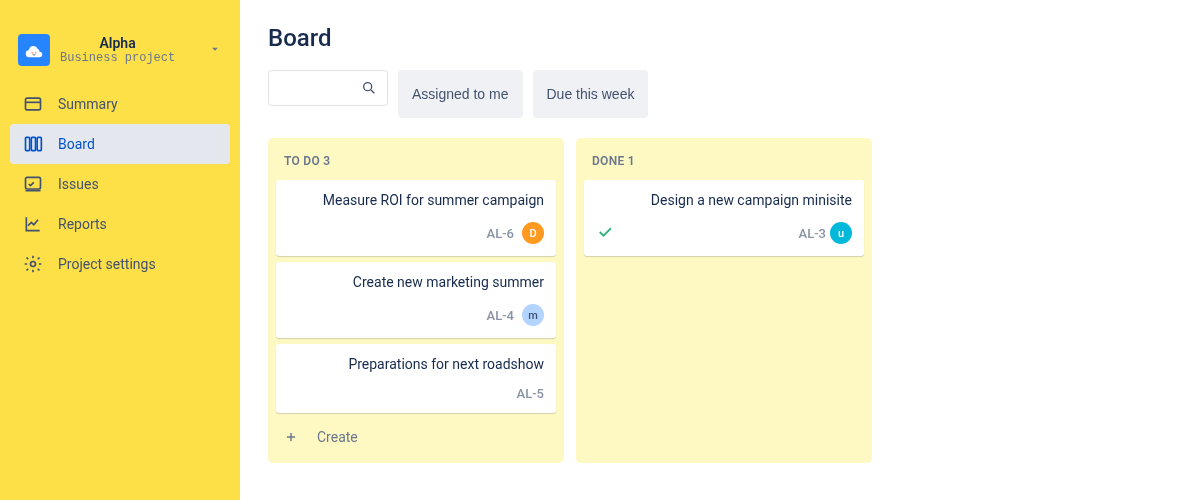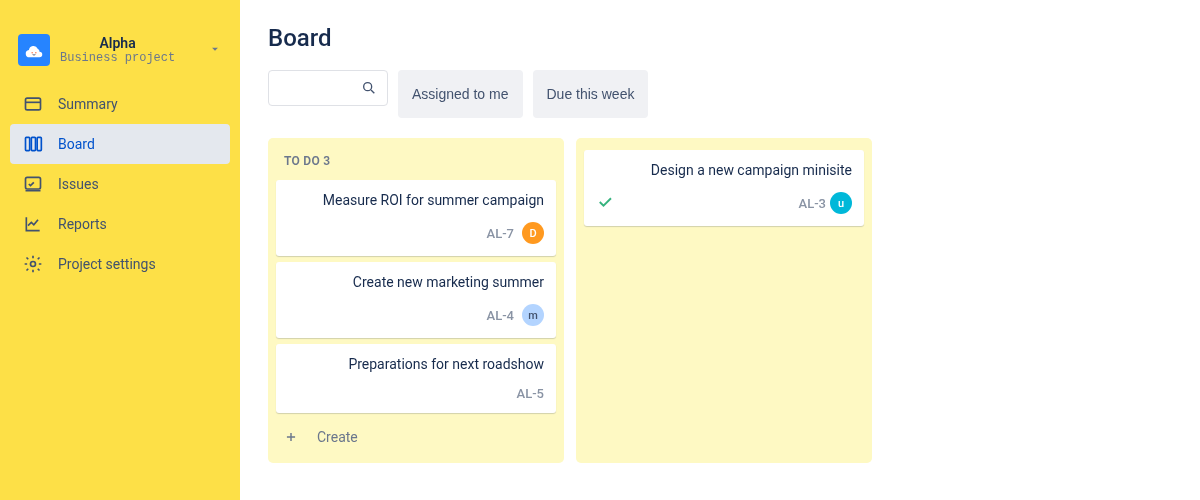--- a/index.html
+++ b/index.html
@@ -260,21 +260,21 @@
   </div>
 
   <div class="columns">
 
     <div class="column">
       <div class="column-header">TO DO 3</div>
 
       <div class="card">
         <div class="card-title">Measure ROI for summer campaign</div>
         <div class="card-footer">
-          <span class="card-key">AL-7</span>
+          <span class="card-key">AL-6</span>
           <span class="avatar" style="background:#FF991F;color:#fff;">D</span>
         </div>
       </div>
 
       <div class="card">
         <div class="card-title">Create new marketing summer</div>
         <div class="card-footer">
           <span class="card-key">AL-4</span>
           <span class="avatar" style="background:#B3D4FF;color:#42526E;">m</span>
         </div>
@@ -290,20 +290,21 @@
       <div class="create-btn">
         <svg viewBox="0 0 24 24">
             <path d="M12 5v14M5 12h14" stroke="currentColor" stroke-width="2.5"></path>
           </svg>
         <span>Create</span>
       </div>
     </div>
 
 
     <div class="column" style="min-height:320px;">
+      <div class="column-header">DONE 1</div>
 
       <div class="card">
         <div class="card-title">Design a new campaign minisite</div>
         <div class="card-footer has-check">
           <span class="check-icon">
             <svg viewBox="0 0 24 24">
                 <path d="M5 12l5 5L20 7" fill="none" stroke="currentColor" stroke-width="2.5"></path>
               </svg>
           </span>
           <span class="right-group">

